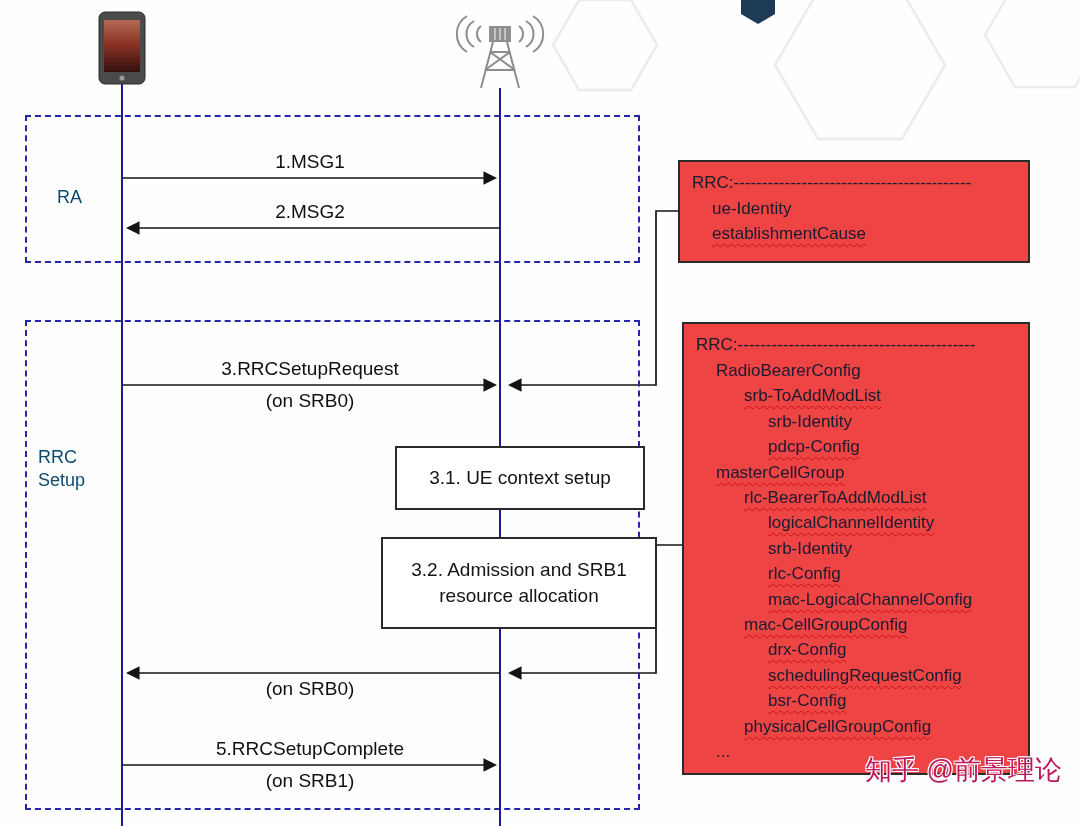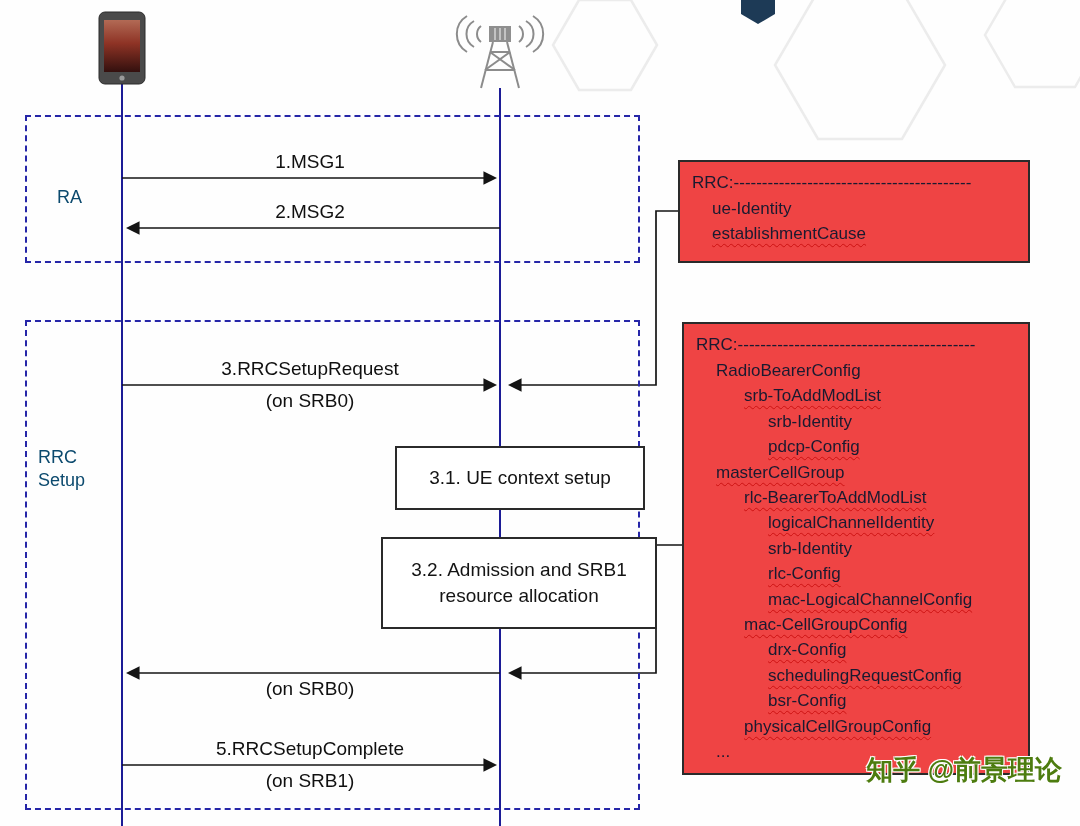--- a/index.html
+++ b/index.html
@@ -14,21 +14,21 @@
               color: #141414; padding: 4px 10px; line-height: 1.35; }
   .callout { position: absolute; background: #ef4444; border: 2px solid #2a2a2a; padding: 8px 12px;
              font-size: 17px; color: #1a1a30; overflow: hidden; }
   .co-header { line-height: 26px; white-space: nowrap; overflow: hidden; }
   .co-item { line-height: 25.4px; white-space: nowrap; }
   .ind1 { padding-left: 20px; }
   .ind2 { padding-left: 48px; }
   .ind3 { padding-left: 72px; }
   .wavy { text-decoration-line: underline; text-decoration-style: wavy; text-decoration-color: #cc1111;
           text-decoration-thickness: 1px; text-underline-offset: 4px; }
-  .watermark { position: absolute; font-size: 27px; font-weight: bold; color: #4d7c0f;
+  .watermark { position: absolute; font-size: 27px; font-weight: normal; color: #be185d;
                text-shadow: -1px -1px 0 #fff, 1px -1px 0 #fff, -1px 1px 0 #fff, 1px 1px 0 #fff; }
 </style>
 </head>
 <body>
 
 <div id="canvas">
 
   <svg class="abs" style="left:0;top:0" width="1080" height="826">
     <defs>
       <marker id="arr" viewBox="0 0 10 10" refX="8.5" refY="5" markerWidth="8" markerHeight="8" orient="auto-start-reverse">

